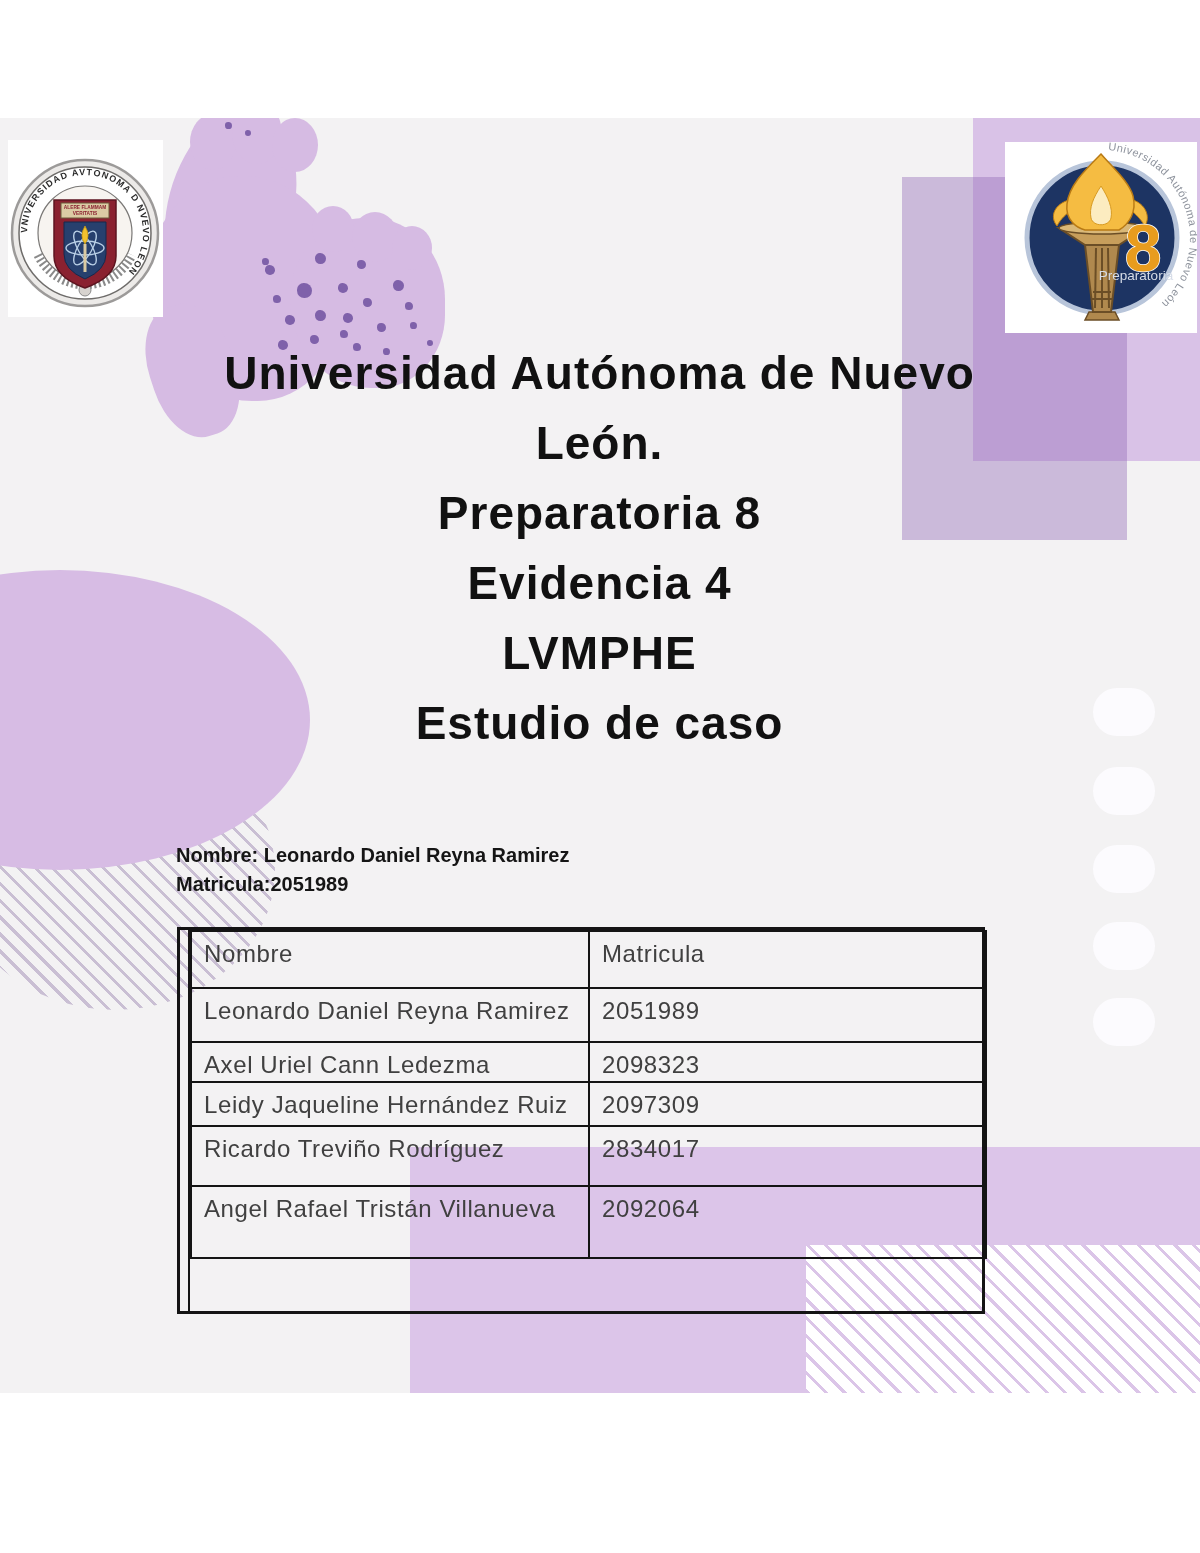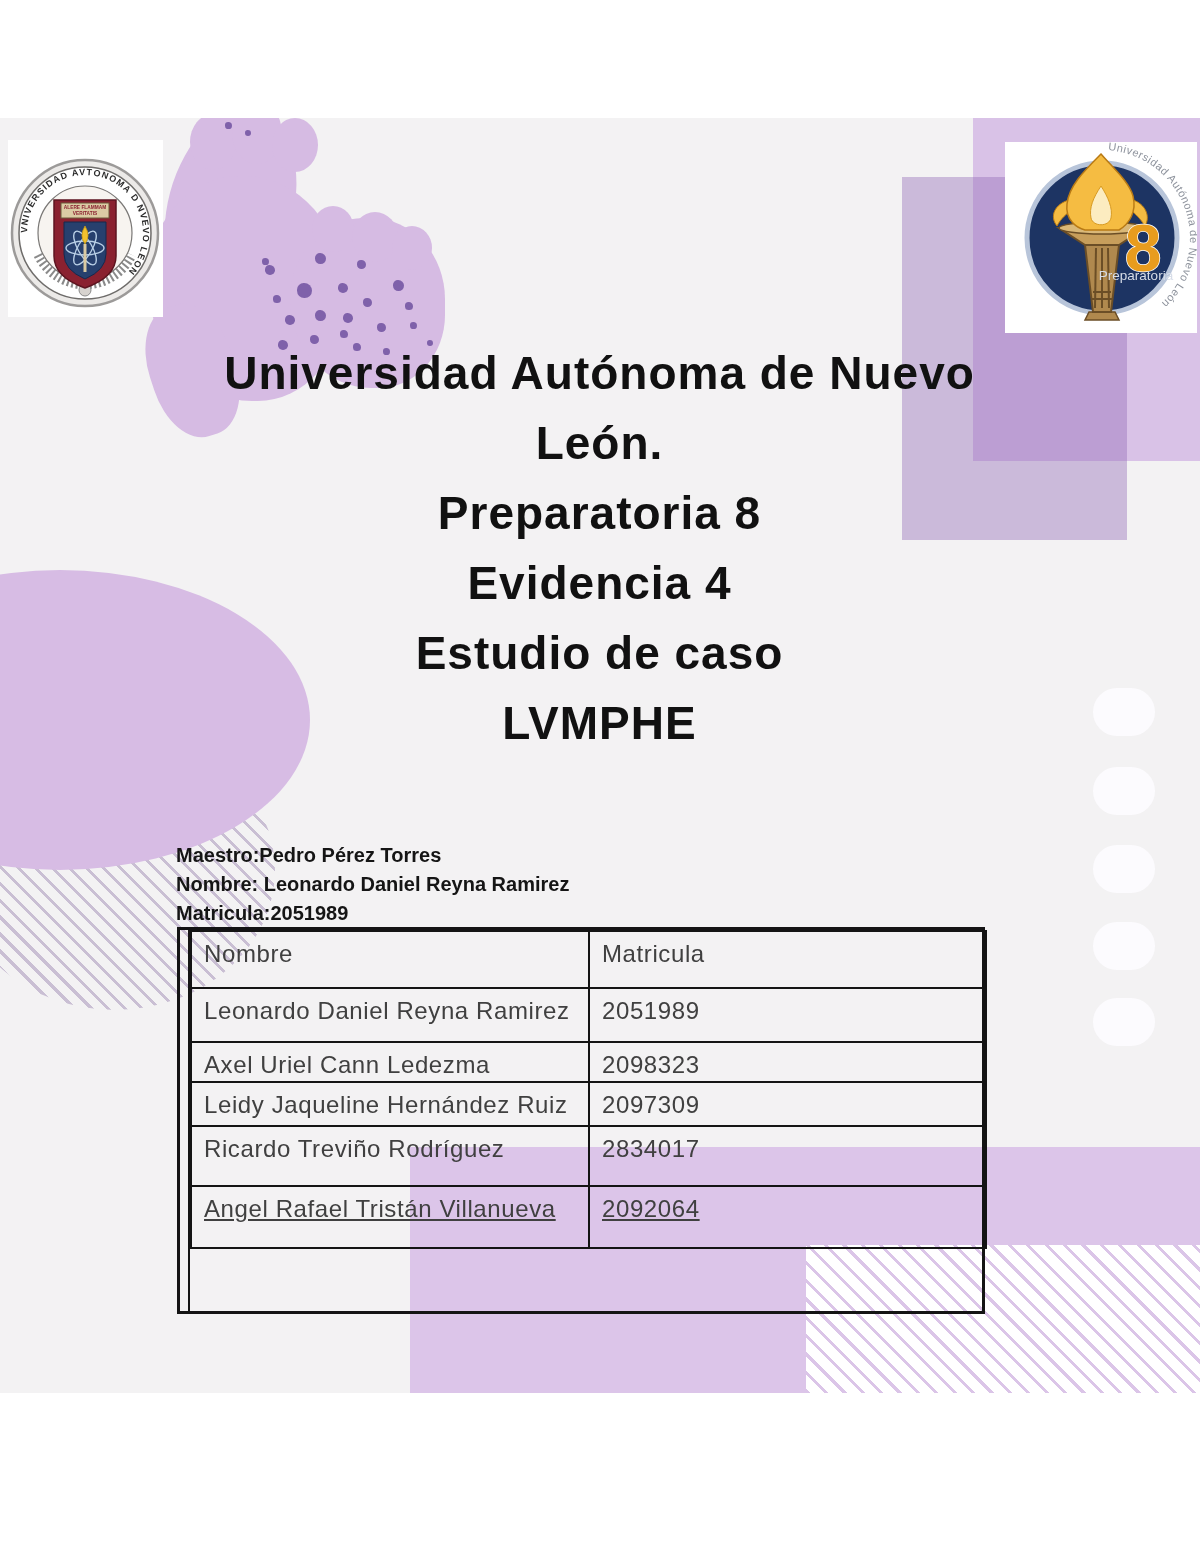--- a/index.html
+++ b/index.html
@@ -57,21 +57,21 @@
   .tablewrap { position:absolute; left:177px; top:927px; width:808px; height:387px;
                border:3px solid #141414; z-index:5; }
   .tablewrap::before { content:""; position:absolute; left:8px; top:0; bottom:0; width:2px;
                        background:#141414; }
   table { border-collapse:collapse; margin-left:10px; width:795px; table-layout:fixed; }
   td { border:2px solid #141414; font-size:24px; letter-spacing:.6px; color:#404040;
        vertical-align:top; padding:8px 4px 0 12px; background:transparent; }
   col.c1 { width:398px; } col.c2 { width:397px; }
   tr.hdr  td { height:57px; }
   tr.r0 td { height:54px; } tr.r1 td { height:40px; } tr.r2 td { height:44px; }
-  tr.r3 td { height:60px; } tr.r4 td { height:62px;text-decoration:underline; }
+  tr.r3 td { height:60px; } tr.r4 td { height:72px; }
 </style>
 </head>
 <body>
 
 <div class="page">
 
   <div>
     <div class="shape blob b1"></div>
     <div class="shape blob f1"></div>
     <div class="shape blob f2"></div>
@@ -181,26 +181,25 @@
       <text x="131" y="138" font-size="13.5" fill="#d7dde8" text-anchor="middle">Preparatoria</text>
     </svg>
   </div>
 </div>
 
 <div class="title">
   <div>Universidad Autónoma de Nuevo</div>
   <div>León.</div>
   <div>Preparatoria 8</div>
   <div>Evidencia 4</div>
+  <div>LVMPHE</div>
   <div>Estudio de caso</div>
-  <div>LVMPHE</div>
 </div>
 
 <div class="meta">
-  <div>Maestro:Pedro Pérez Torres</div>
   <div>Nombre: Leonardo Daniel Reyna Ramirez</div>
   <div>Matricula:2051989</div>
 </div>
 
 <div class="tablewrap">
   <table>
     <colgroup>
         <col class="c1">
         <col class="c2">
       </colgroup>

